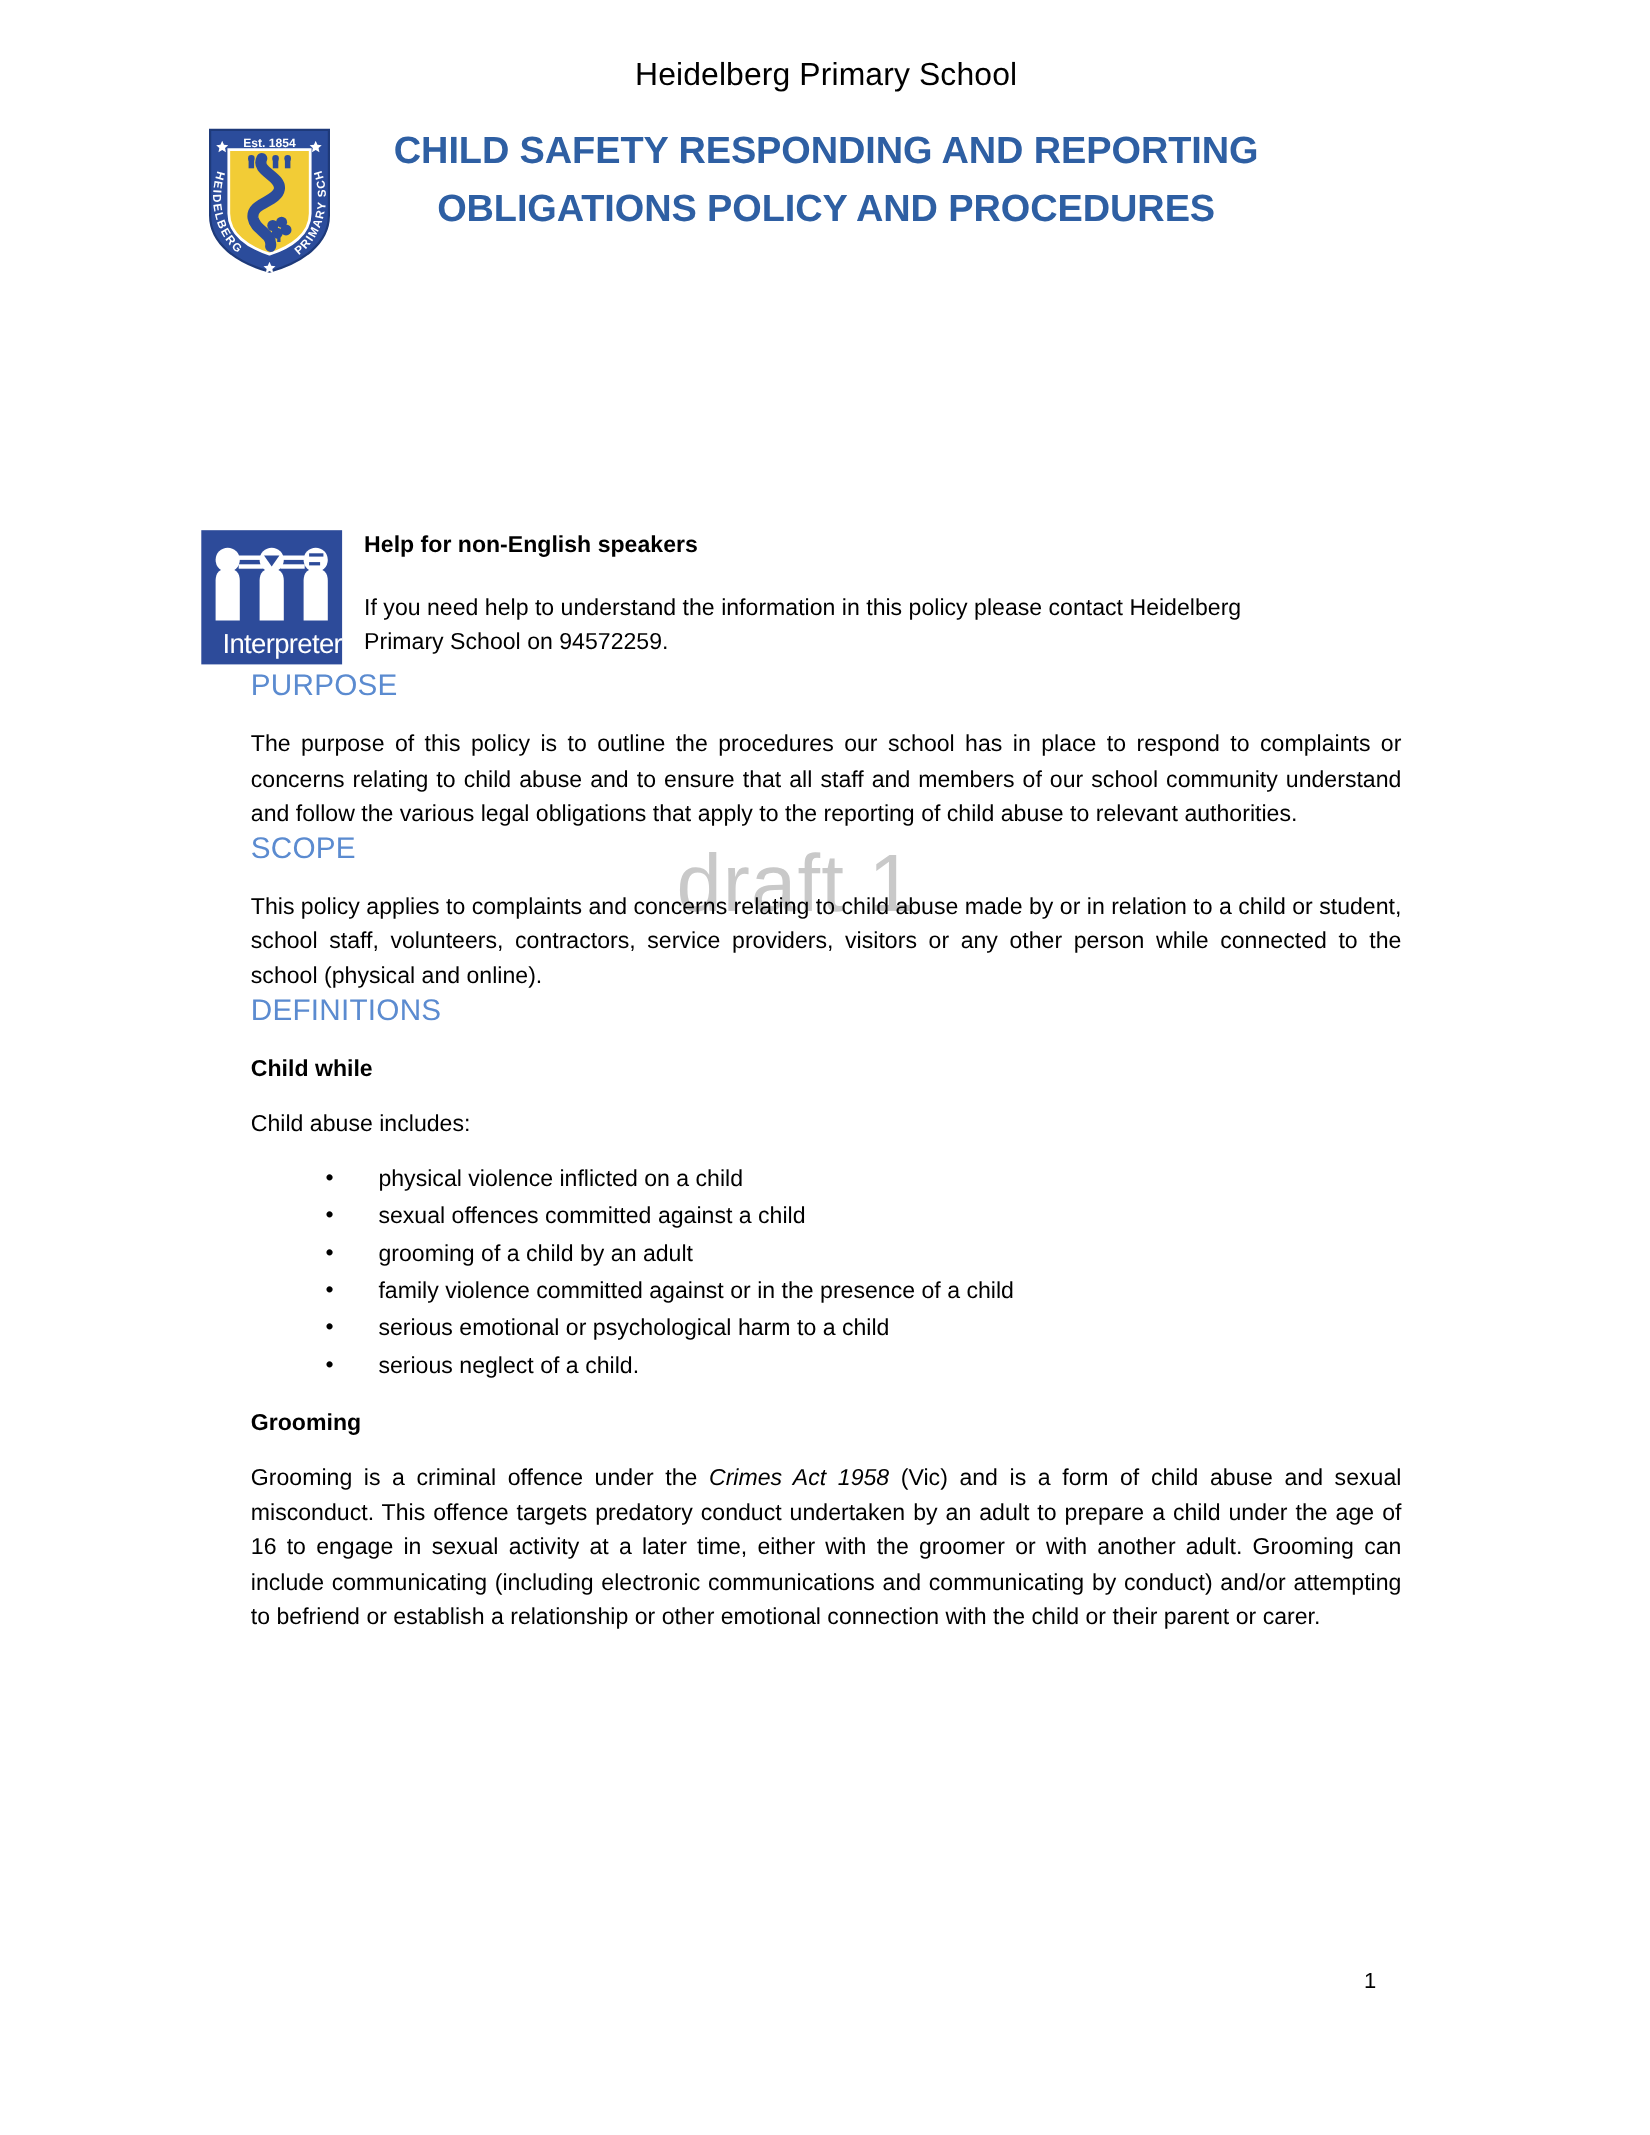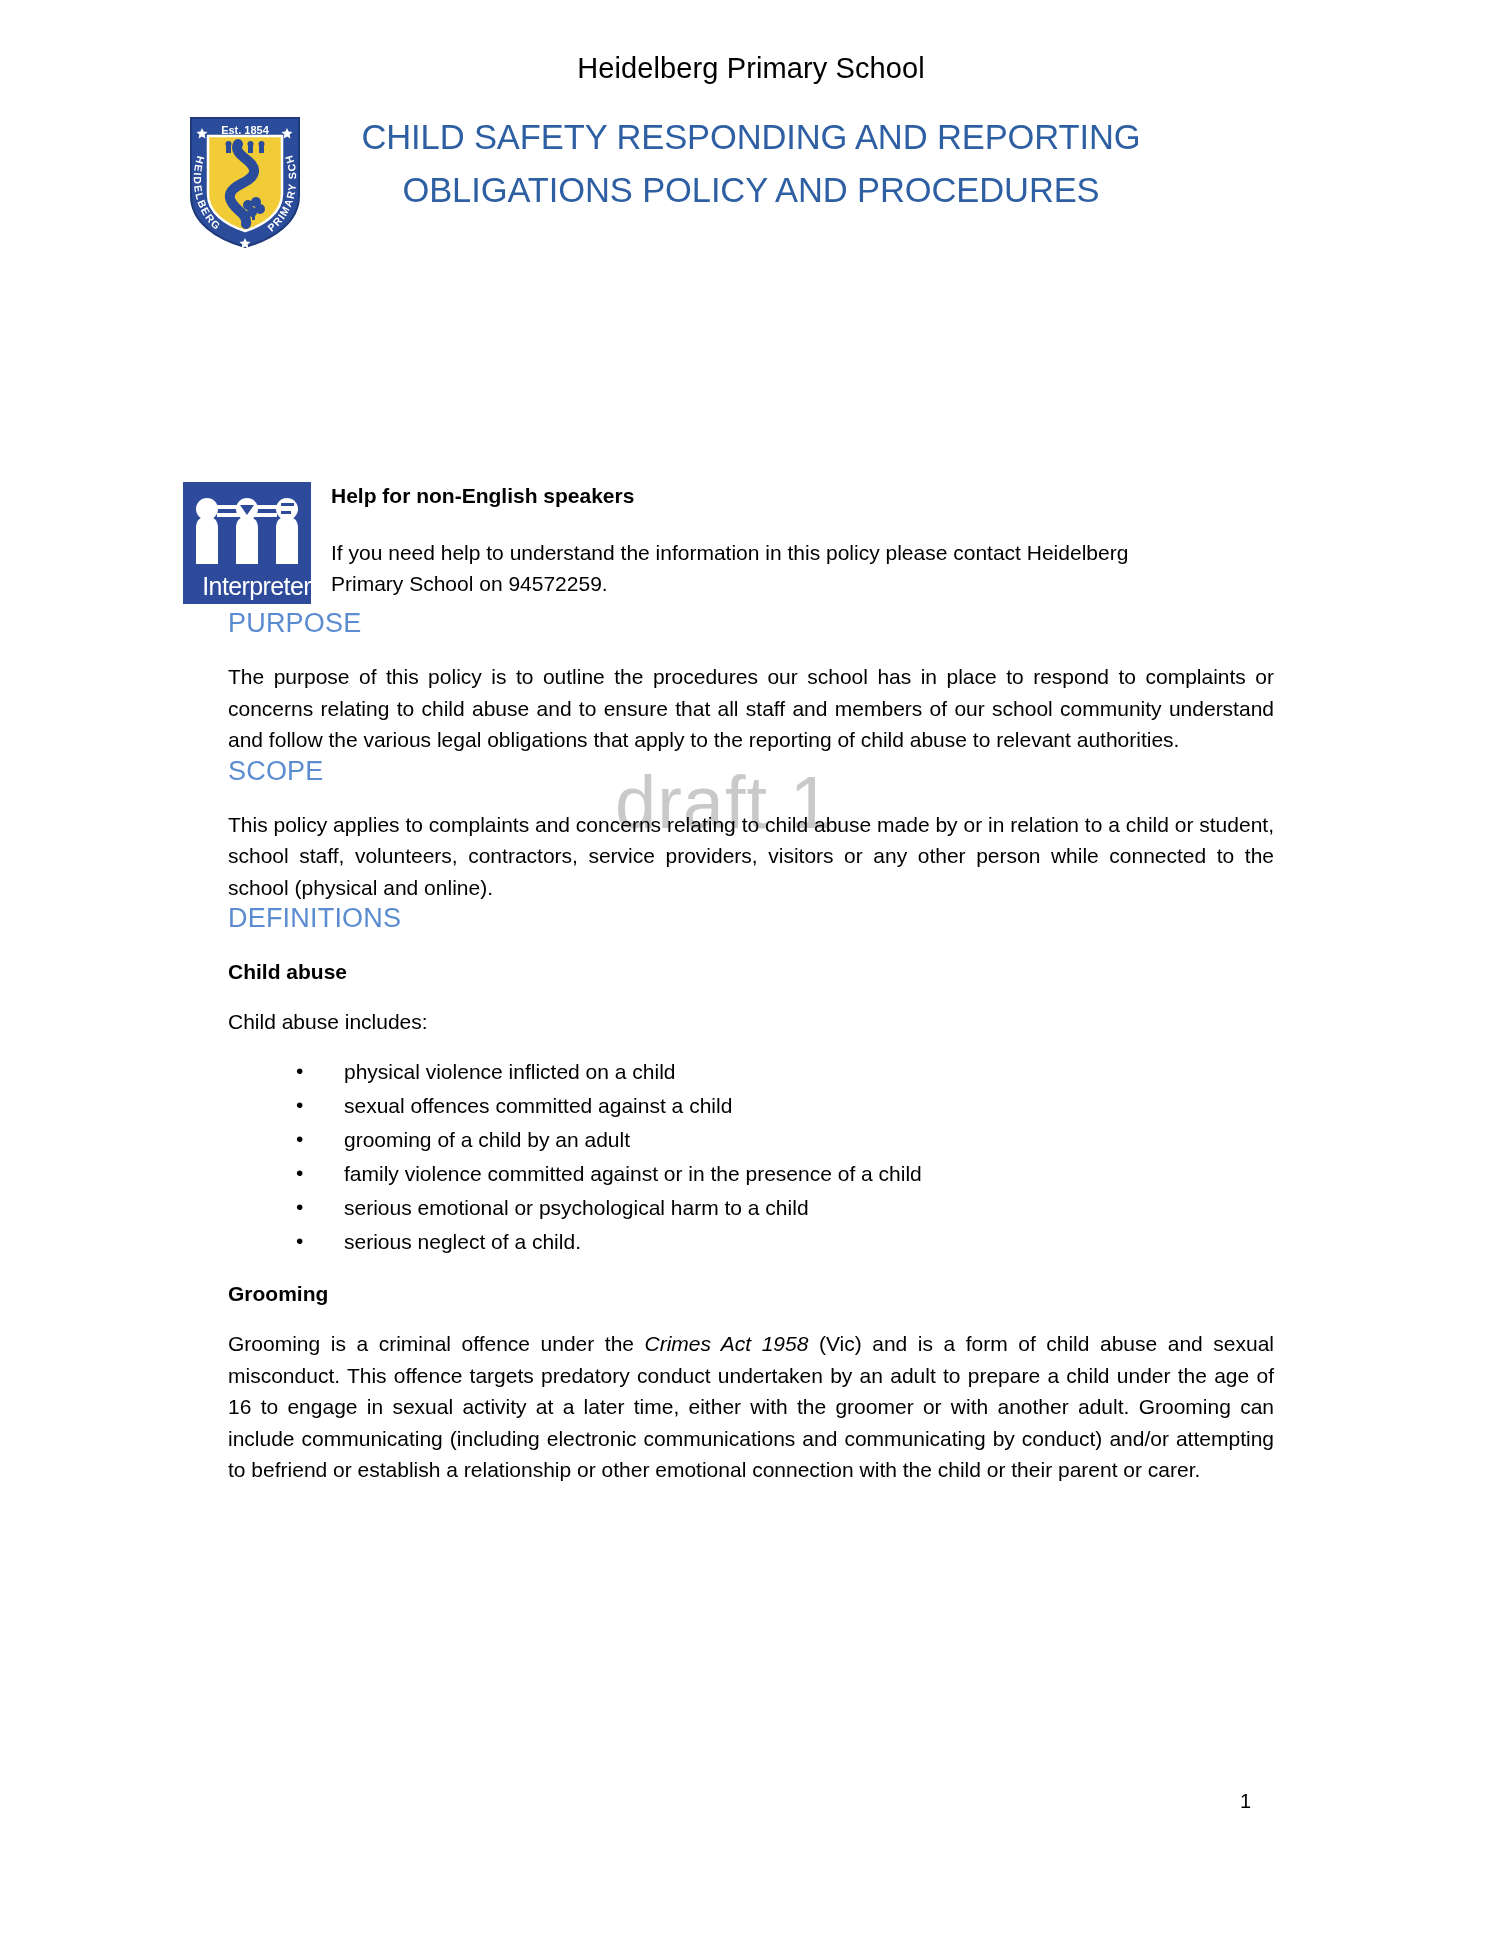--- a/index.html
+++ b/index.html
@@ -43,21 +43,21 @@
   .school-name {
     text-align: center;
     font-size: 29px;
     line-height: 1.15;
     color: #000000;
     letter-spacing: 0.1px;
   }
   .doc-title {
     text-align: center;
     font-size: 34.5px;
-    font-weight: normal;
+    font-weight: bold;
     color: #2E5FA3;
     line-height: 1.52;
     letter-spacing: -0.1px;
     margin-top: 26px;
   }
 
   
   .interpreter-block {
     position: relative;
     margin-top: 252px;
@@ -266,21 +266,21 @@
     </div>
 
     <h2 class="section sec-purpose">PURPOSE</h2>
     <p class="body">The purpose of this policy is to outline the procedures our school has in place to respond to complaints or concerns relating to child abuse and to ensure that all staff and members of our school community understand and follow the various legal obligations that apply to the reporting of child abuse to relevant authorities.</p>
 
     <h2 class="section sec-scope">SCOPE</h2>
     <p class="body">This policy applies to complaints and concerns relating to child abuse made by or in relation to a child or student, school staff, volunteers, contractors, service providers, visitors or any other person while connected to the school (physical and online).</p>
 
     <h2 class="section sec-defs">DEFINITIONS</h2>
 
-    <p class="subhead">Child abuse</p>
+    <p class="subhead">Child while</p>
     <p class="body nojust">Child abuse includes:</p>
 
     <ul class="bullets">
       <li>physical violence inflicted on a child</li>
       <li>sexual offences committed against a child</li>
       <li>grooming of a child by an adult</li>
       <li>family violence committed against or in the presence of a child</li>
       <li>serious emotional or psychological harm to a child</li>
       <li>serious neglect of a child.</li>
     </ul>

